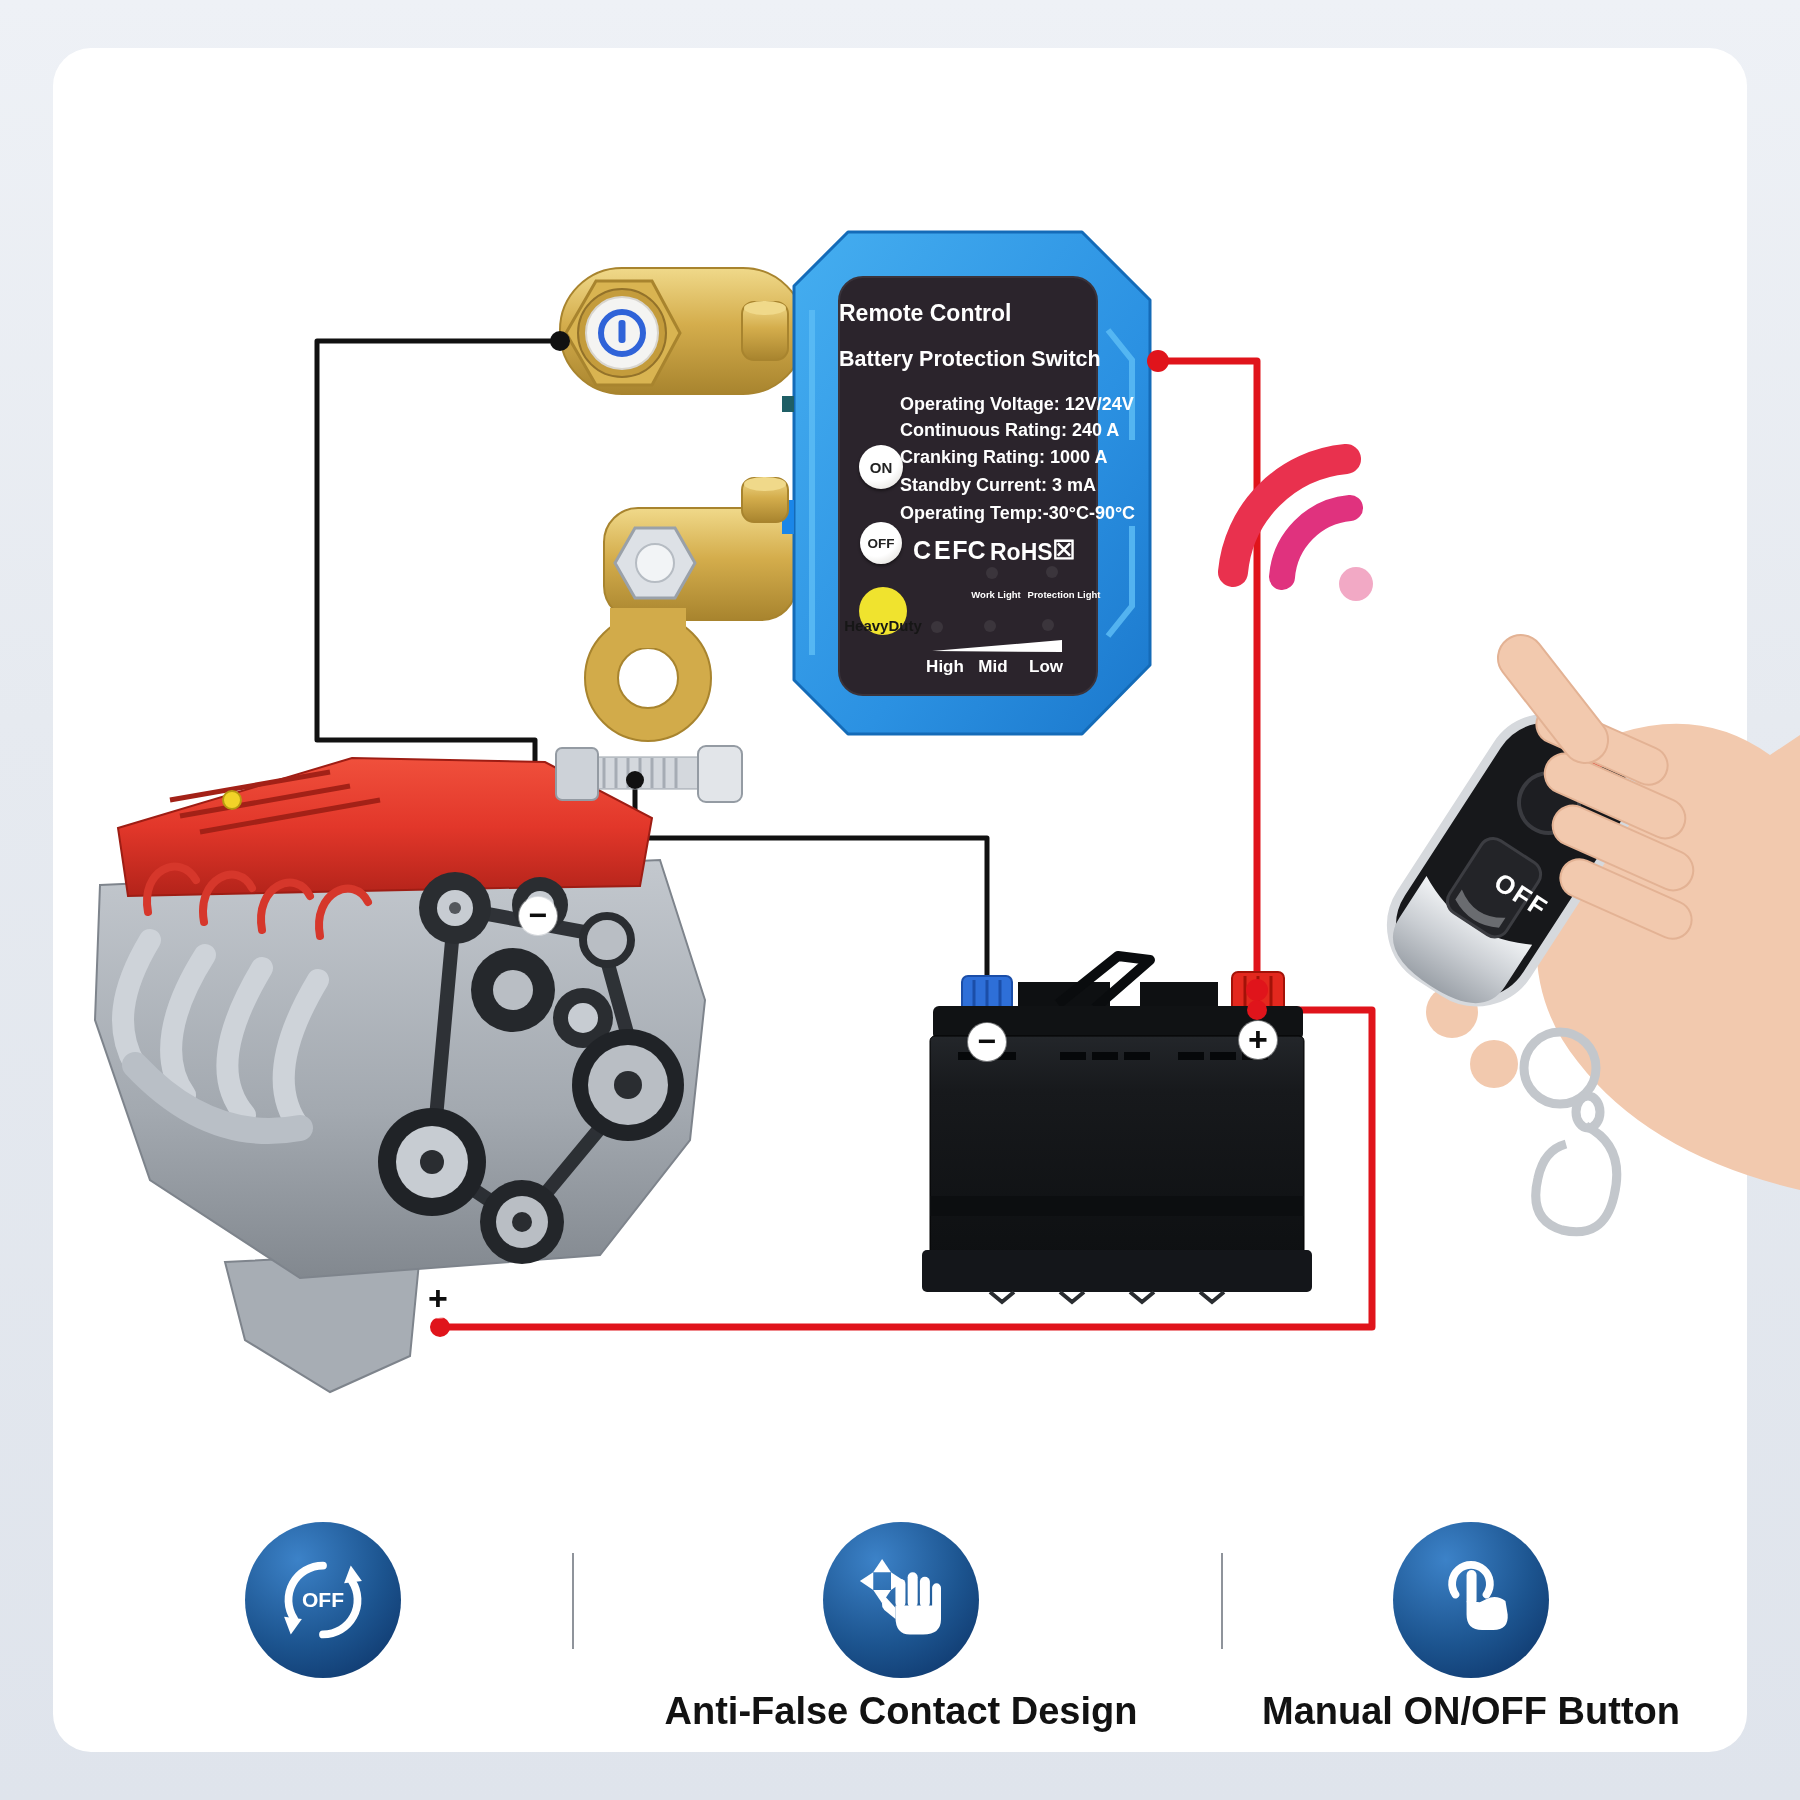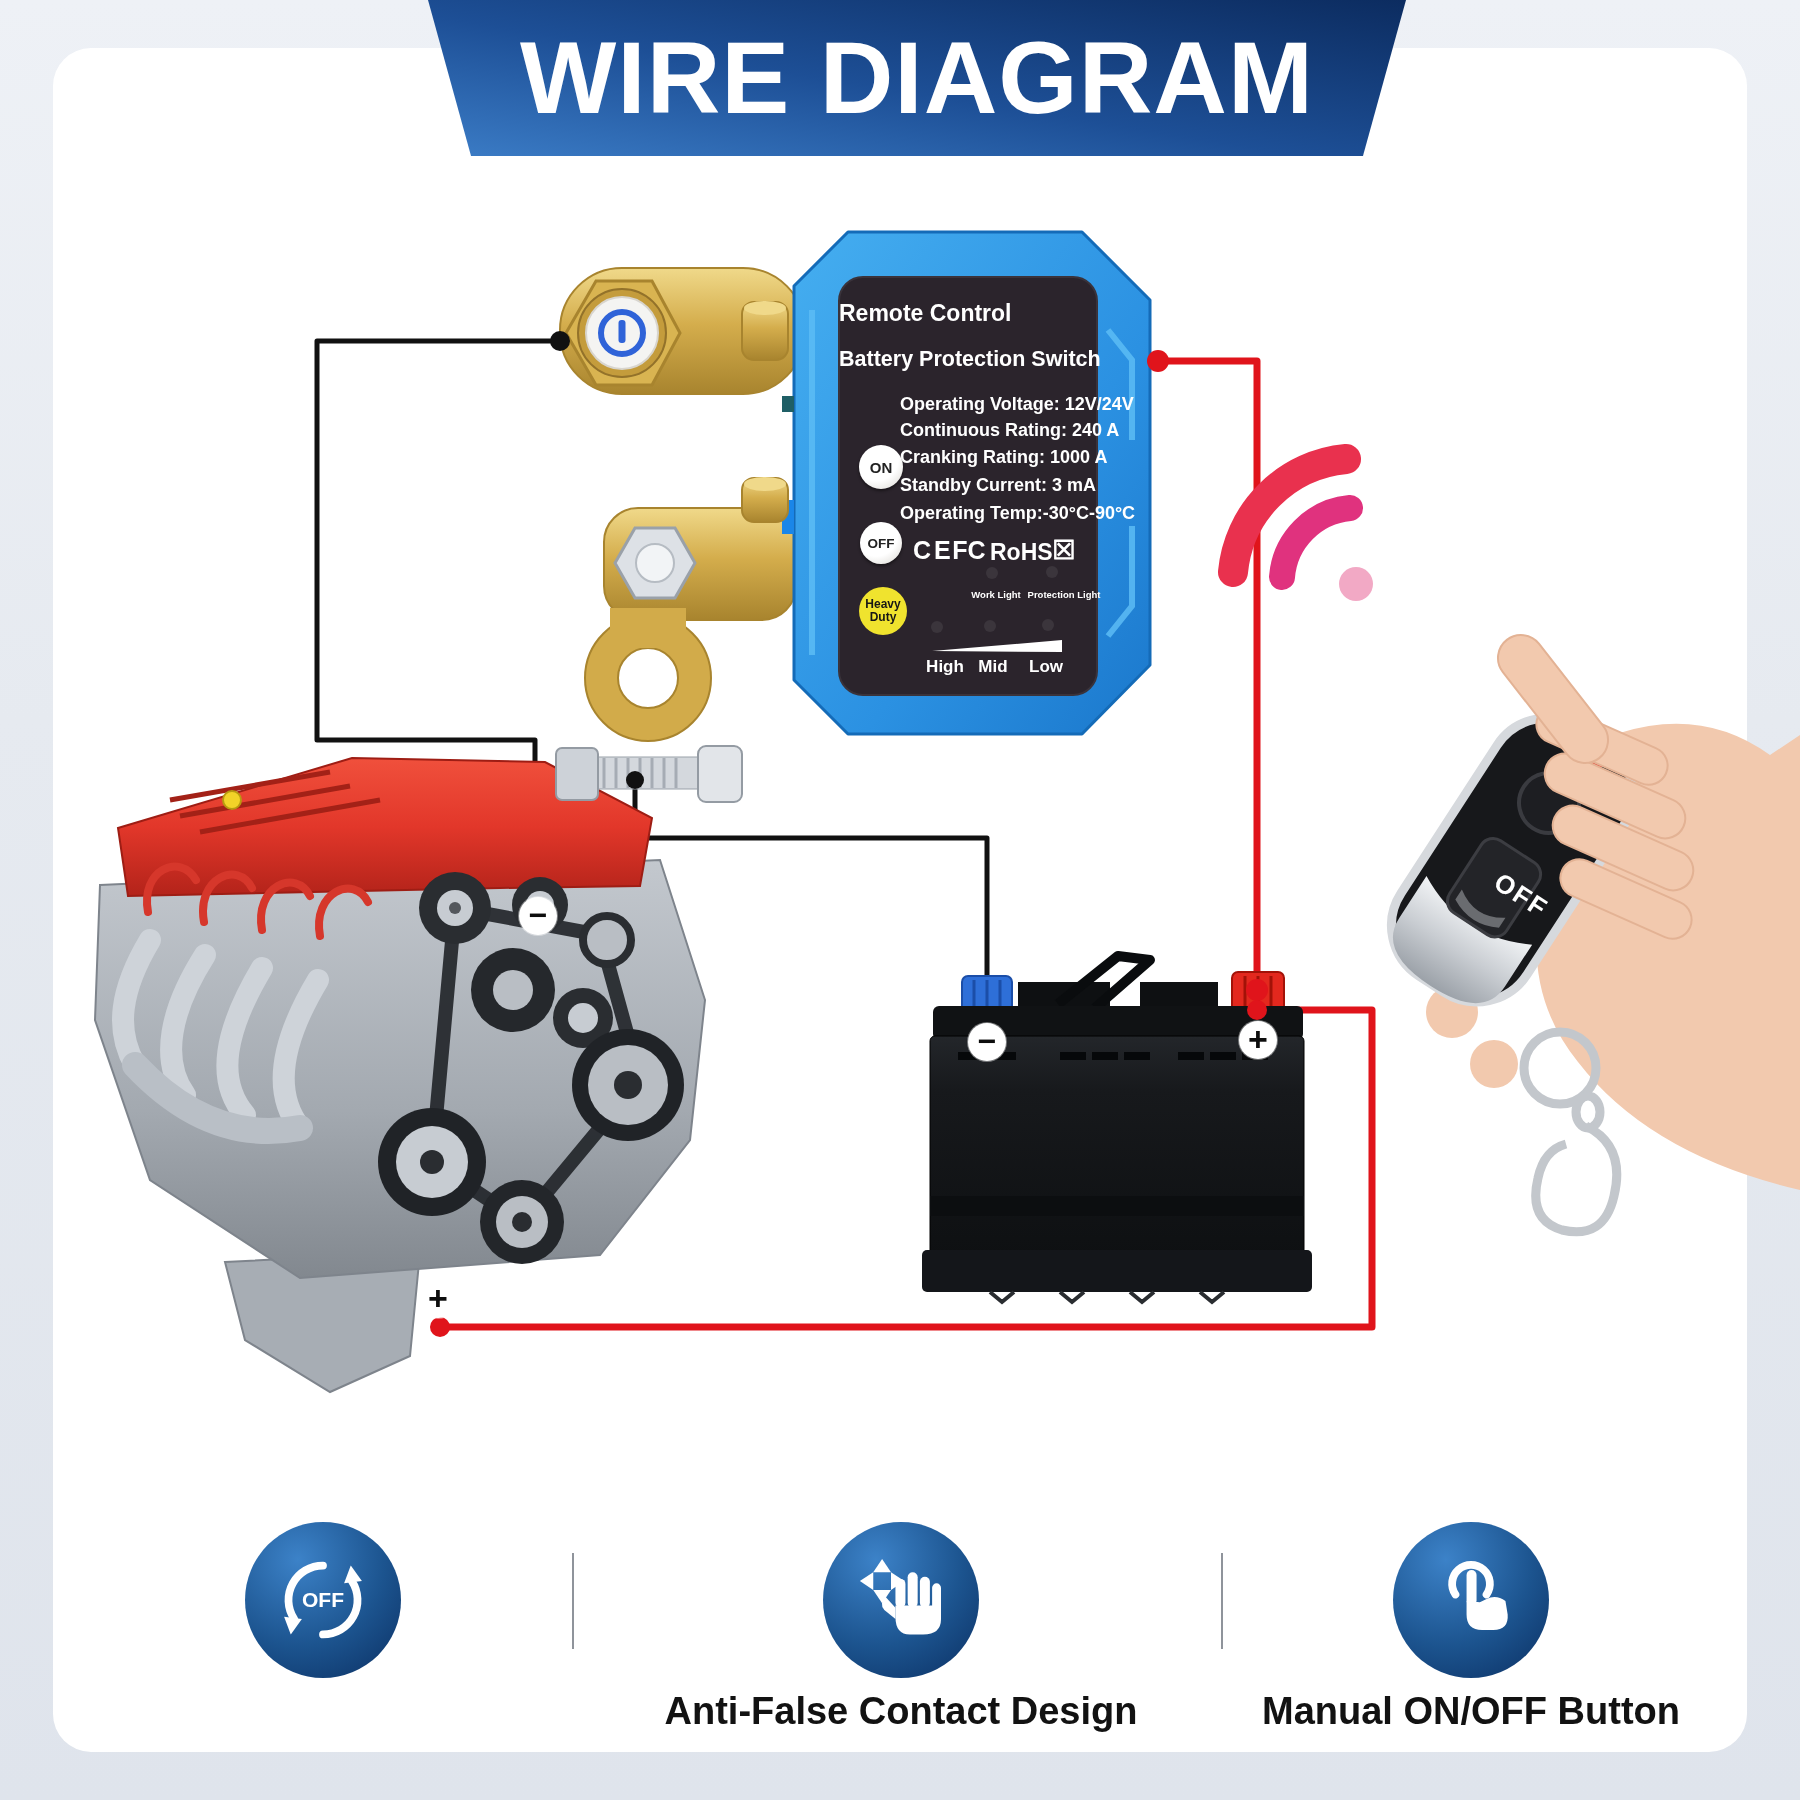--- a/index.html
+++ b/index.html
@@ -16,22 +16,22 @@
   svg{display:block;}
   #diagram{position:absolute;left:0;top:0;}
   .ov{position:absolute;white-space:nowrap;}
   
   .lbl-center{left:839px;width:258px;text-align:left;color:#fff;font-weight:700;}
   .spec{left:900px;color:#fff;font-weight:700;font-size:18px;}
   .devbtn{position:absolute;border-radius:50%;display:flex;align-items:center;justify-content:center;
           background:radial-gradient(circle at 38% 30%,#ffffff 55%,#d8d5cf 100%);
           color:#222;font-weight:700;box-shadow:0 2px 3px rgba(0,0,0,.45);}
   .badge{position:absolute;border-radius:50%;background:#f0e32e;color:#161616;
-         display:flex;flex-direction:column;align-items:center;justify-content:center;
-         font-weight:700;font-size:12px;line-height:1.12;}
+         display:flex;flex-direction:row;align-items:flex-end;justify-content:center;
+         font-weight:700;font-size:15px;line-height:1.12;}
   .cert{position:absolute;color:#fff;font-weight:700;text-align:center;}
   .tiny{position:absolute;color:#fff;font-weight:700;font-size:9.5px;text-align:center;}
   .level{position:absolute;color:#fff;font-weight:700;font-size:17px;text-align:center;width:60px;}
   .term{position:absolute;width:38px;height:38px;border-radius:50%;background:#fff;
         display:flex;align-items:center;justify-content:center;
         color:#0d0d0d;font-weight:700;box-shadow:0 0 0 1px rgba(255,255,255,.4);}
   .term span{transform:translateY(-1px);}
   
   .fcircle{position:absolute;width:156px;height:156px;border-radius:50%;
            background:radial-gradient(circle at 34% 24%,#3c82c8 0%,#1c548f 55%,#0b2f62 100%);
@@ -357,16 +357,13 @@
       </g>
     </svg>
   </div>
 
   <div class="fdivider" style="left:572px;top:1553px;"></div>
   <div class="fdivider" style="left:1221px;top:1553px;"></div>
 
   <div class="fcap" style="left:661px;top:1690px;width:480px;">Anti-False Contact Design</div>
   <div class="fcap" style="left:1226px;top:1690px;width:490px;">Manual ON/OFF Button</div>
 
-  <div id="banner">
-    <div class="title">WIRE DIAGRAM</div>
-  </div>
 </div>
 
 </body></html>

